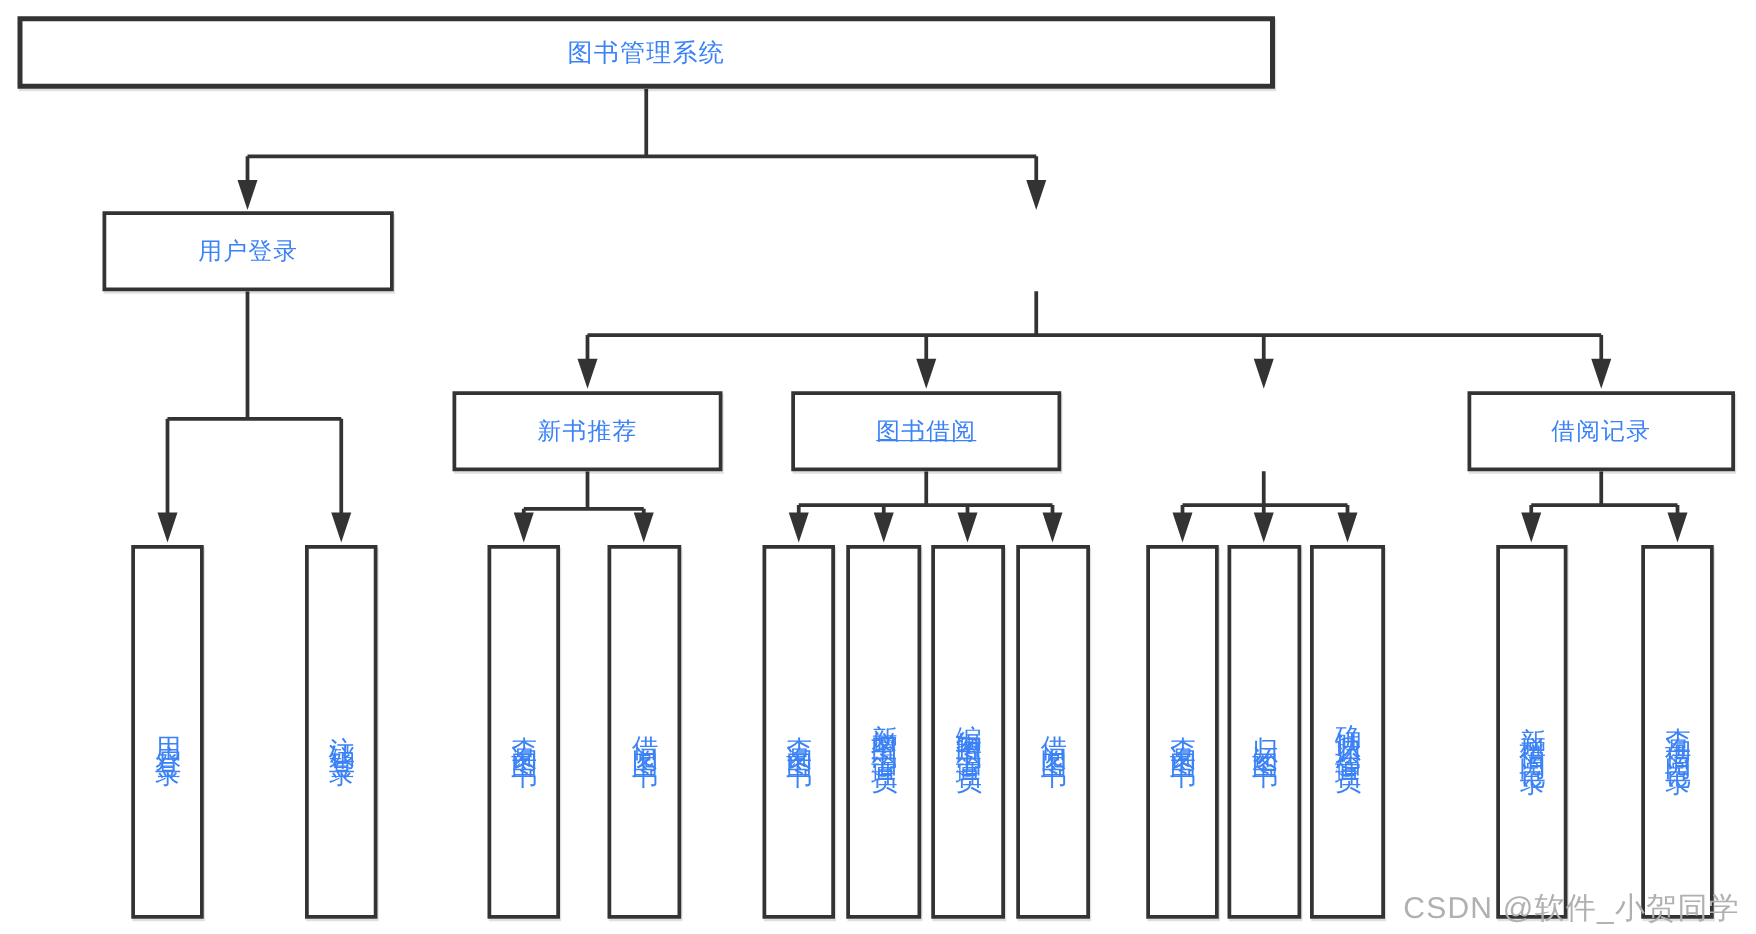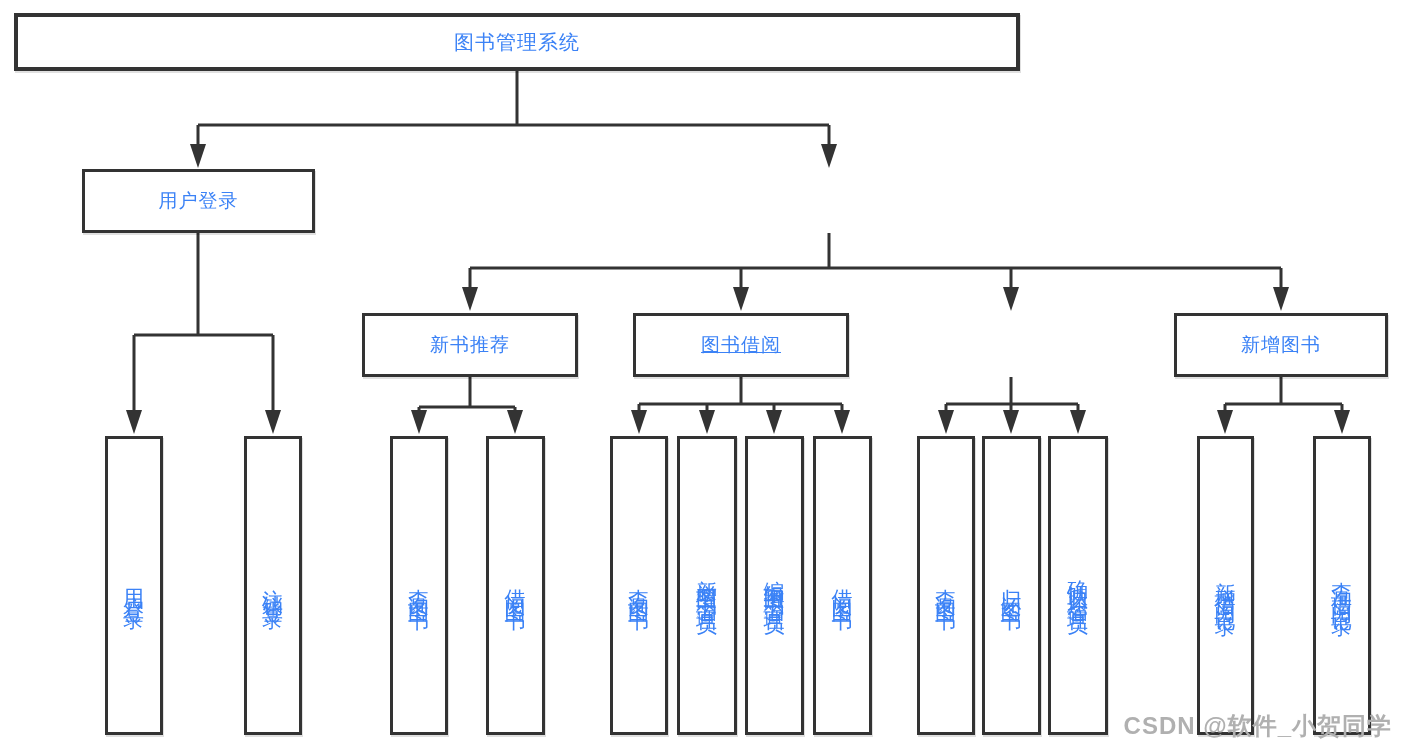--- a/index.html
+++ b/index.html
@@ -74,21 +74,20 @@
   .pos-g5b { left: 1313px; top: 436px; width: 58px; height: 299px; }
 
   #watermark {
     position: absolute;
     right: 13px;
     bottom: 5px;
     font-size: 24px;
     color: #b0b0b0;
     letter-spacing: 1px;
     white-space: nowrap;
-    font-weight: bold;
   }
 </style>
 </head>
 <body>
 
 <div id="canvas">
 
   <svg id="connector-layer" viewBox="0 0 1405 747" xmlns="http://www.w3.org/2000/svg">
     <g stroke="#333333" stroke-width="3" fill="none">
 
@@ -135,21 +134,21 @@
       <polygon points="1334,410 1350,410 1342,434"></polygon>
     </g>
   </svg>
 
   <div class="box root pos-root">图书管理系统</div>
 
   <div class="box pos-l2a">用户登录</div>
 
   <div class="box pos-l3a">新书推荐</div>
   <div class="box pos-l3b">图书借阅</div>
-  <div class="box pos-l3d">新增图书</div>
+  <div class="box pos-l3d">借阅记录</div>
 
   <div class="box vbox pos-g1a">用户登录</div>
   <div class="box vbox pos-g1b">注销登录</div>
 
   <div class="box vbox pos-g2a">查询图书</div>
   <div class="box vbox pos-g2b">借阅图书</div>
 
   <div class="box vbox pos-g3a">查询图书</div>
   <div class="box vbox pos-g3b">新增图书（管理员）</div>
   <div class="box vbox pos-g3c">编辑图书（管理员）</div>

